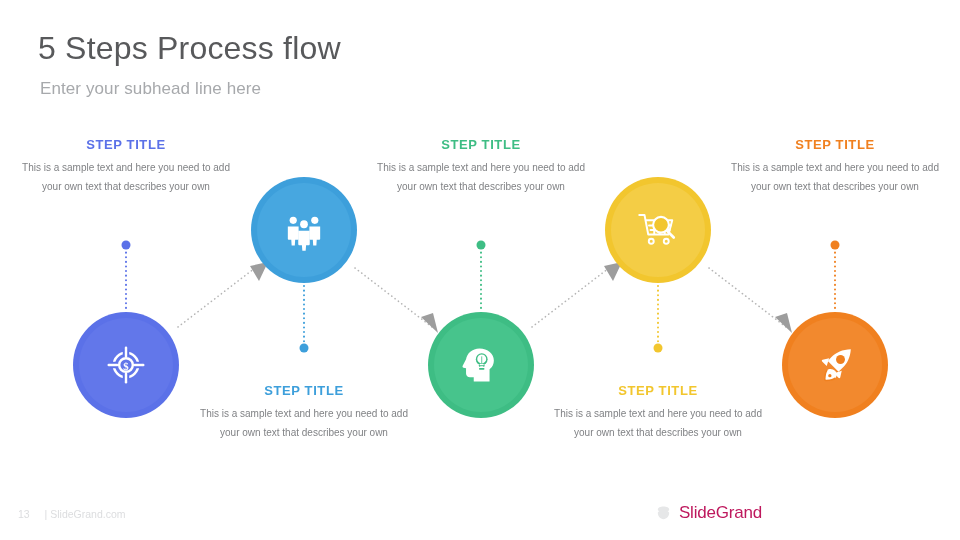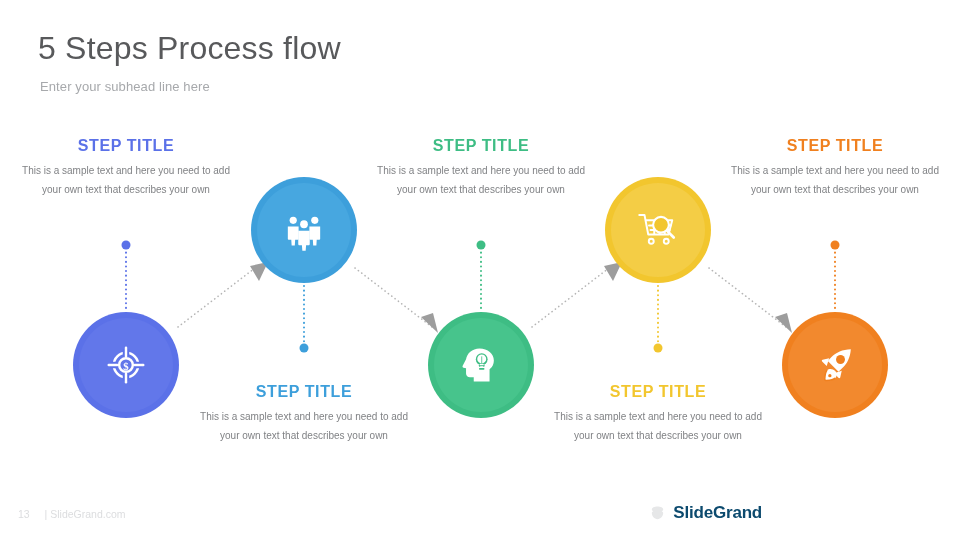--- a/index.html
+++ b/index.html
@@ -21,21 +21,21 @@
     left: 38px; top: 30px;
     font-size: 32px;
     font-weight: 400;
     color: #58595b;
     letter-spacing: 0.2px;
     white-space: nowrap;
   }
   #page-subhead {
     position: absolute;
     left: 40px; top: 79px;
-    font-size: 13px;
+    font-size: 17px;
     font-weight: 400;
     color: #a7a9ac;
     letter-spacing: 0.1px;
     white-space: nowrap;
   }
 
   
   #connectors {
     position: absolute;
     left: 0; top: 0;
@@ -57,21 +57,21 @@
     border-radius: 50%;
   }
   .step-circle svg { position: relative; z-index: 2; }
 
   
   .step-text {
     position: absolute;
     text-align: center;
   }
   .step-text .st-title {
-    font-size: 16px;
+    font-size: 13px;
     font-weight: 700;
     letter-spacing: 0.6px;
     margin-bottom: 7px;
   }
   .step-text .st-body {
     font-size: 10px;
     line-height: 18.5px;
     color: #808285;
     font-weight: 400;
   }
@@ -87,22 +87,22 @@
   #footer-left .pg { margin-right: 12px; }
   #logo {
     position: absolute;
     right: 18px; top: 503px;
     display: flex;
     align-items: center;
     gap: 6px;
   }
   #logo .logo-text {
     font-size: 17px;
-    font-weight: 700;
-    color: #0c4a6e;
+    font-weight: 400;
+    color: #be185d;
     letter-spacing: -0.2px;
   }
 </style>
 </head>
 <body>
 
 <div id="slide">
 
   <div id="page-title">5 Steps Process flow</div>
   <div id="page-subhead">Enter your subhead line here</div>

